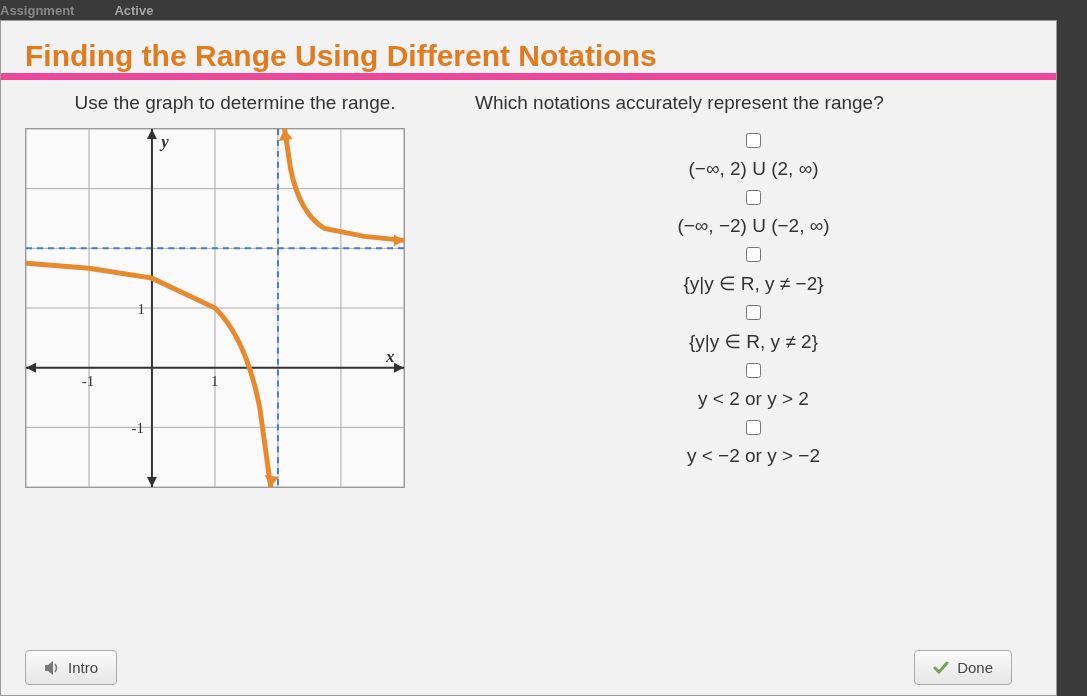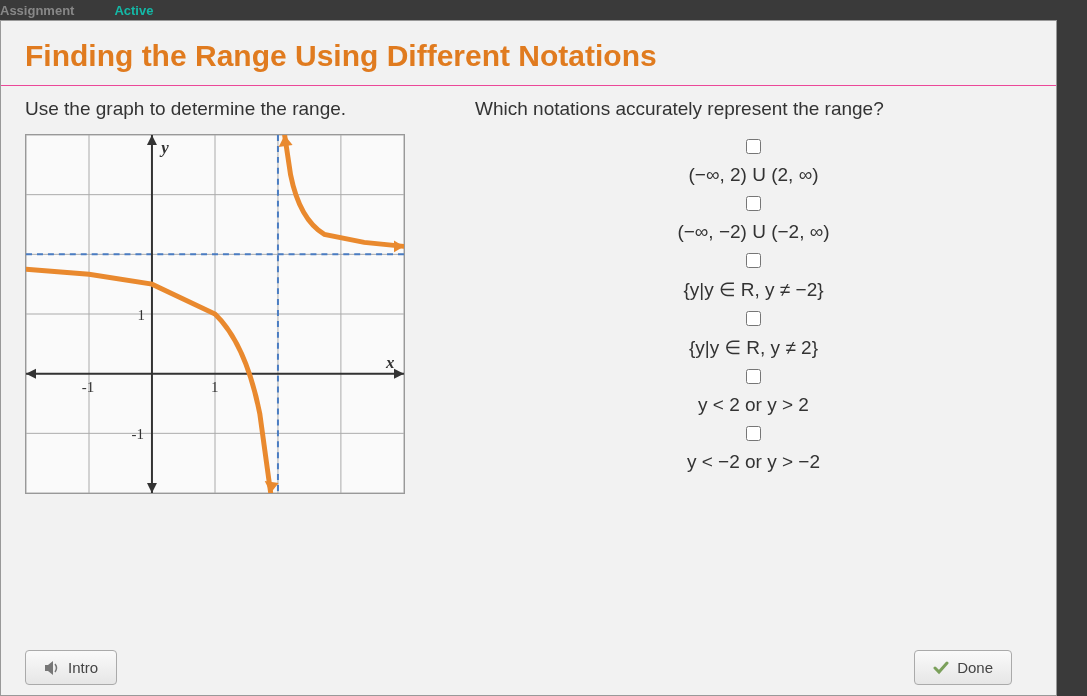--- a/index.html
+++ b/index.html
@@ -1,24 +1,24 @@
 <!DOCTYPE html>
 <html><head>
 <meta charset="utf-8">
 <style>
 * { box-sizing: border-box; margin: 0; padding: 0; }
 body { font-family: Arial, sans-serif; background: #2a2a2a; width: 1087px; height: 696px; overflow: hidden; }
 .chrome-top { background: #3a3a3a; height: 20px; display: flex; align-items: center; gap: 40px; }
-.chrome-top span { color: #14b8a6; font-size: 13px; font-weight: bold; }
+.chrome-top span { color: #a3a3a3; font-size: 13px; font-weight: bold; }
 .chrome-top .assignment { color: #888; }
 .chrome-side { position: absolute; right: 0; top: 20px; bottom: 0; width: 30px; background: #3a3a3a; }
 .card { background: #f2f2f2; margin: 0 30px 0 0; height: 676px; position: relative; border: 1px solid #999; }
-.title { color: #e07b1f; font-size: 30px; font-weight: bold; padding: 18px 24px 12px; border-bottom: 1px solid #ec4899; }
+.title { color: #e07b1f; font-size: 30px; font-weight: bold; padding: 18px 24px 0; border-bottom: 7px solid #ec4899; }
 .content { display: flex; padding: 12px 24px; gap: 30px; }
-.left { flex: 0 0 420px; }
+.left { flex: 0 0 420px; text-align: center; }
 .prompt { font-size: 19px; color: #333; margin-bottom: 14px; }
 .graph-box { width: 380px; height: 360px; border: 1px solid #999; background: #fafafa; position: relative; }
 .right { flex: 1; }
 .question { font-size: 19px; color: #333; margin-bottom: 19px; }
 .instruct { font-size: 19px; color: #333; margin-bottom: 14px; }
 .options { list-style: none; }
 .options li { font-size: 19px; color: #333; margin-bottom: 10px; display: flex; align-items: center; gap: 10px; flex-direction: column; }
 .options input { width: 15px; height: 15px; }
 .footer { position: absolute; bottom: 10px; left: 24px; right: 44px; display: flex; justify-content: space-between; align-items: center; }
 .btn { background: linear-gradient(#fafafa,#e6e6e6); border: 1px solid #aaa; border-radius: 4px; padding: 8px 18px; font-size: 15px; color: #444; cursor: pointer; display: inline-flex; align-items: center; gap: 8px; }

